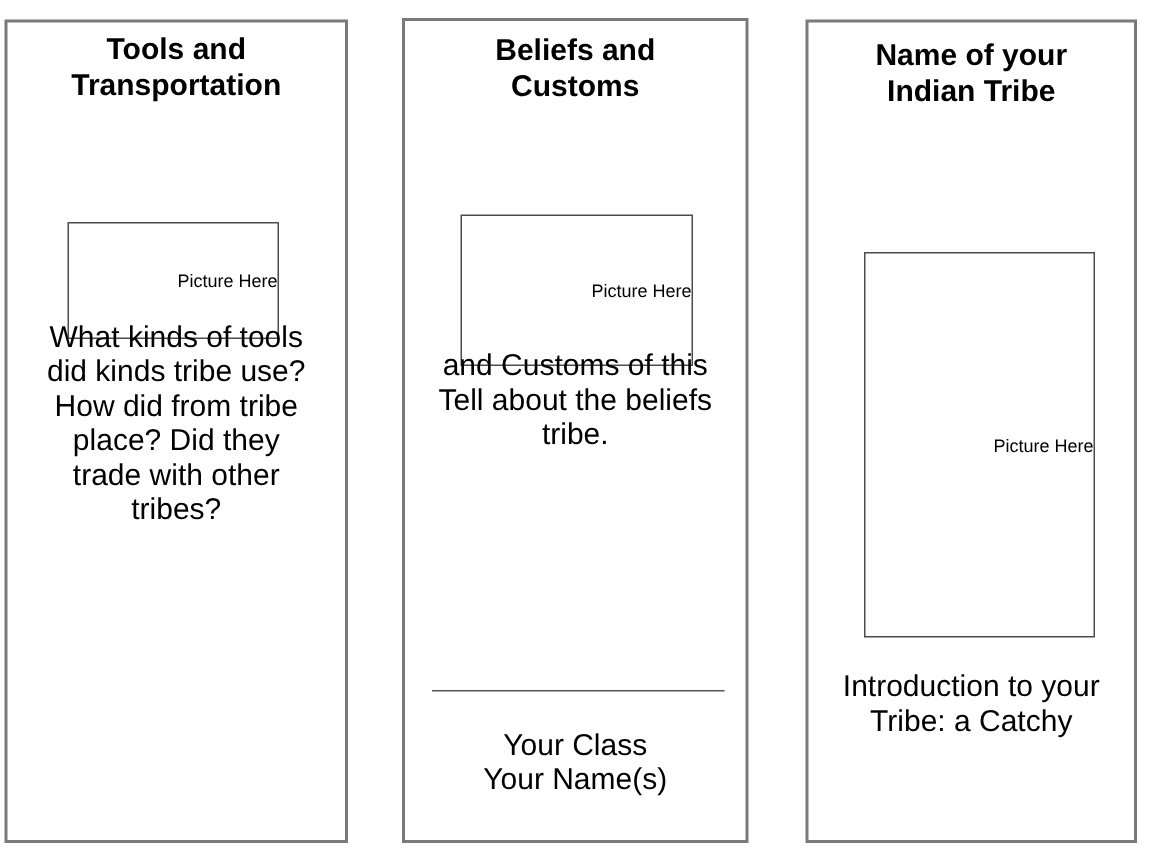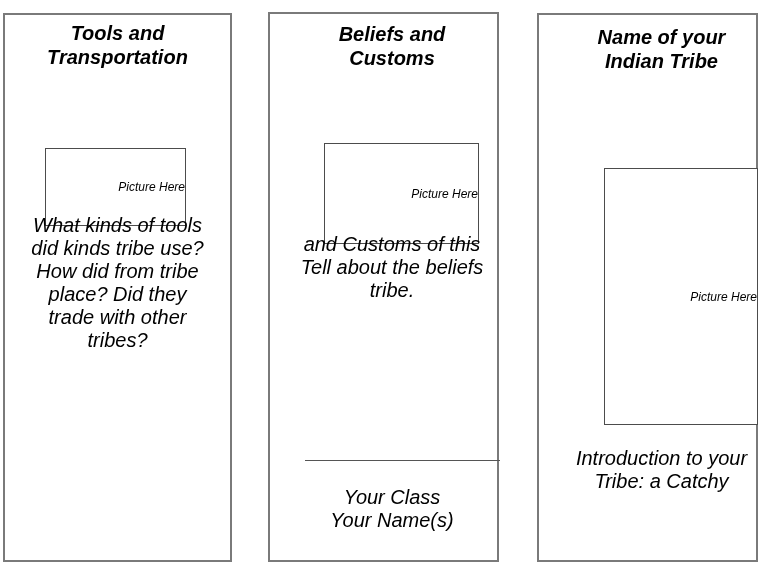--- a/index.html
+++ b/index.html
@@ -19,21 +19,20 @@
   .panel {
     position: absolute;
     box-sizing: border-box;
     border: 2px solid #7a7a7a;
     background: #ffffff;
   }
   .panel-inner {
     position: relative;
     width: 100%;
     height: 100%;
-    font-style: italic;
   }
   .title {
     position: absolute;
     left: 0;
     width: 100%;
     text-align: center;
     font-weight: bold;
     font-size: 20px;
     line-height: 24px;
     margin: 0;
@@ -66,29 +65,29 @@
     border-top: 1px solid #555555;
   }
 
   
   .p1 { left: 3px; top: 13px; width: 229px; height: 549px; }
   .p1 .title { top: 6px; }
   .p1 .picture-box { left: 40px; top: 93px; width: 141px; height: 78px; }
   .p1 .body-text { top: 199px; }
 
   
-  .p2 { left: 268px; top: 12px; width: 231px; height: 550px; padding-left: 17px; }
+  .p2 { left: 268px; top: 12px; width: 231px; height: 550px; }
   .p2 .title { top: 8px; }
   .p2 .picture-box { left: 37px; top: 89px; width: 155px; height: 101px; }
   .p2 .body-text { top: 219px; }
   .p2 .divider { left: 18px; top: 446px; width: 195px; }
   .p2 .byline { top: 472px; }
 
   
-  .p3 { left: 537px; top: 13px; width: 221px; height: 549px; padding-left: 28px; }
+  .p3 { left: 537px; top: 13px; width: 221px; height: 549px; }
   .p3 .title { top: 10px; }
   .p3 .picture-box { left: 37px; top: 113px; width: 154px; height: 257px; }
   .p3 .body-text { top: 432px; }
 </style>
 </head>
 <body>
 
 <div class="canvas">
 
   <section class="panel p1">

